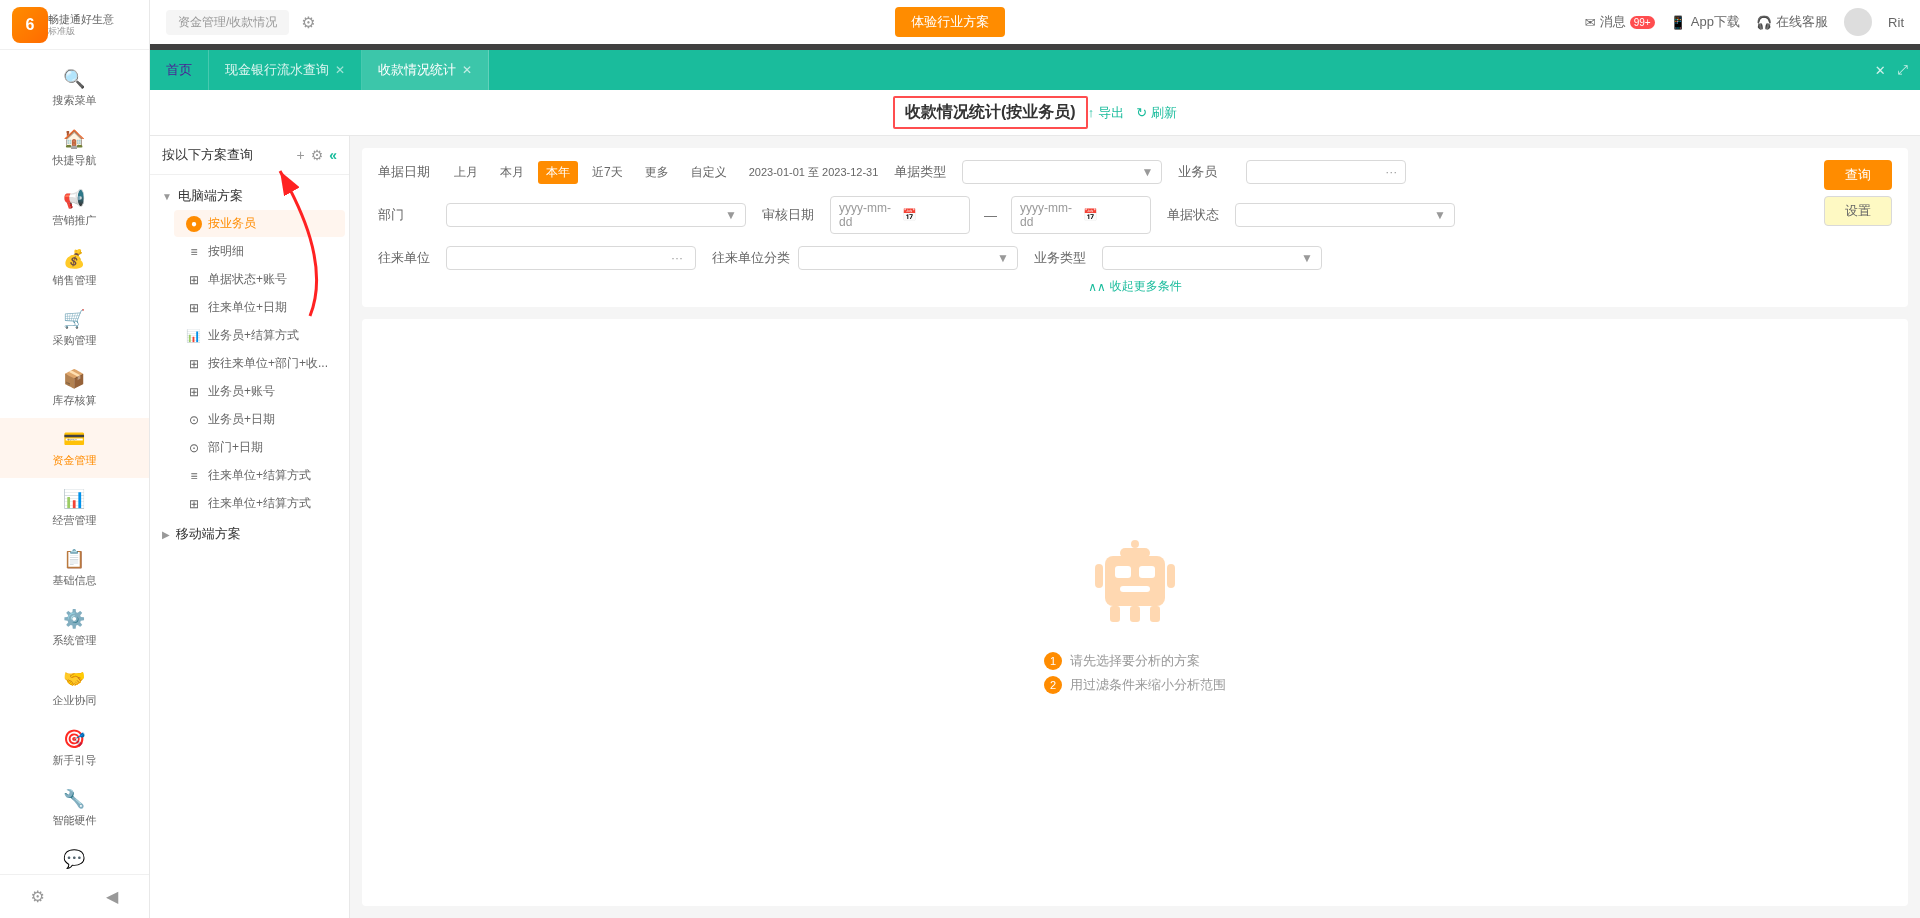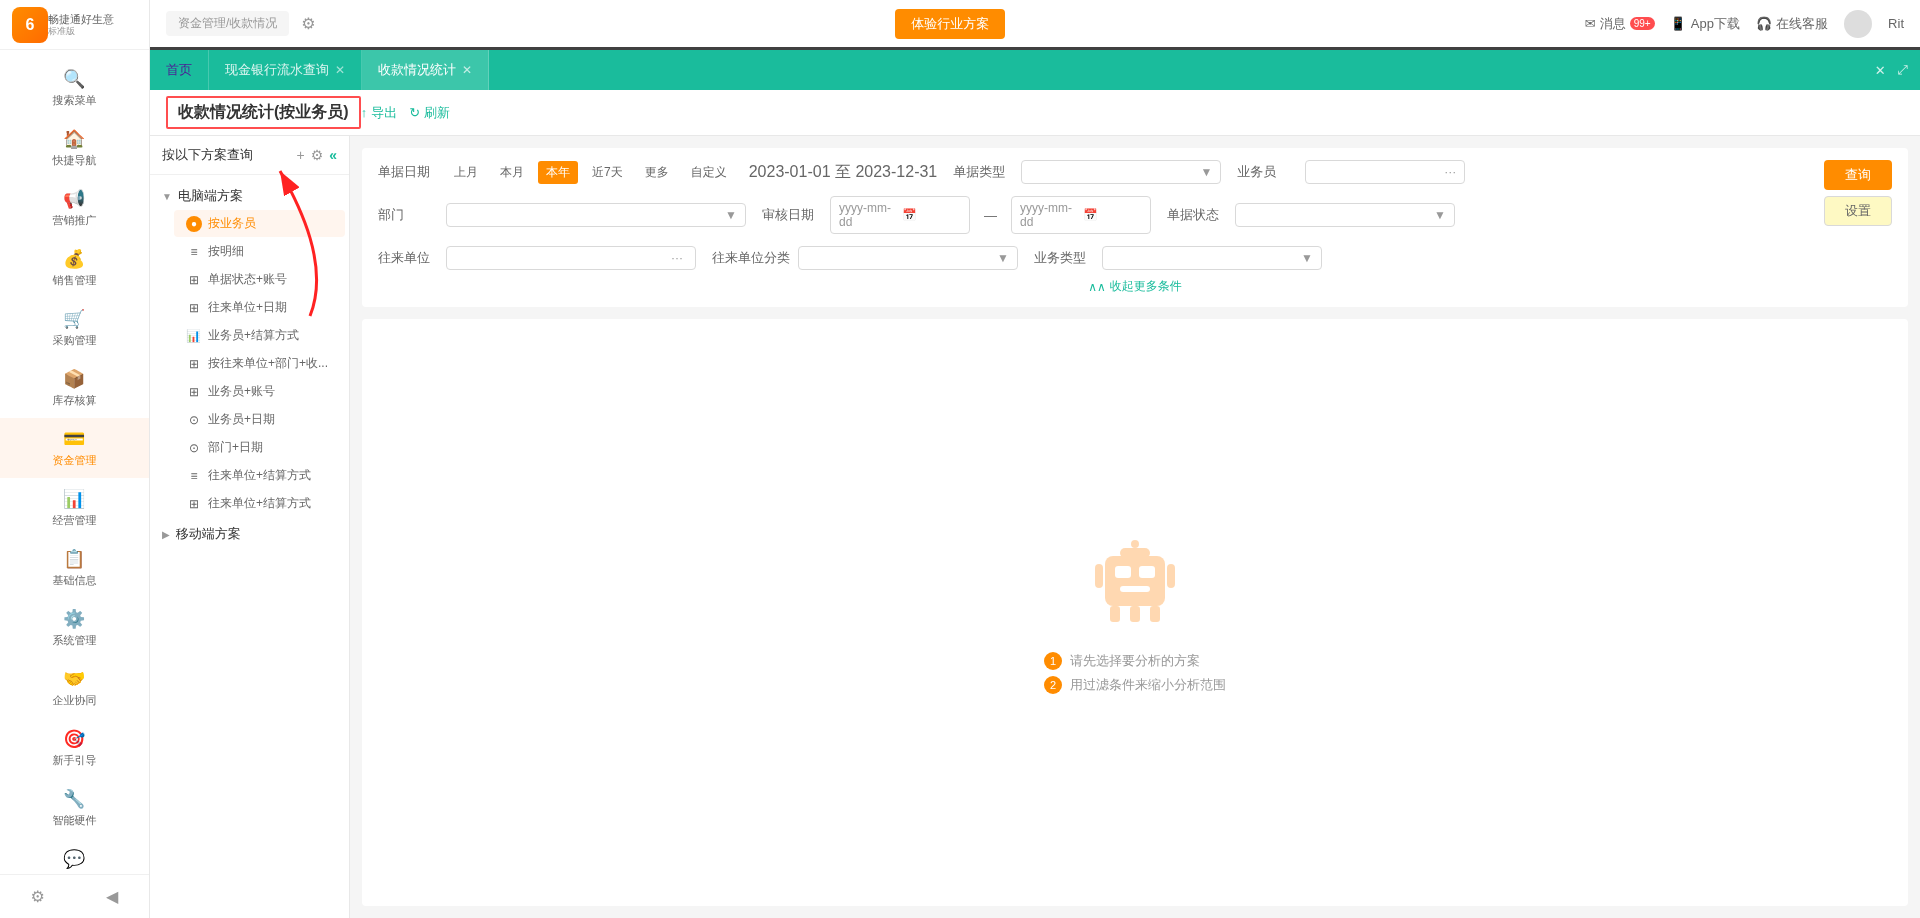--- a/index.html
+++ b/index.html
@@ -16,41 +16,41 @@
     .nav-item.active { color: #ff8c00; background: #fff5ee; }
     .nav-item .nav-icon { font-size: 18px; margin-bottom: 3px; }
     .nav-item .nav-label { font-size: 11px; }
     .sidebar-footer { padding: 12px 0; border-top: 1px solid #f0f0f0; display: flex; justify-content: space-around; }
     .sidebar-footer-btn { color: #999; font-size: 16px; cursor: pointer; }
 
     
     .main { flex: 1; display: flex; flex-direction: column; height: 918px; }
 
     
-    .top-header { height: 50px; background: #fff; display: flex; align-items: center; padding: 0 16px; border-bottom: 3px solid #404040; justify-content: space-between; }
+    .top-header { height: 50px; background: #fff; display: flex; align-items: center; padding: 0 16px; border-bottom: 6px solid #404040; justify-content: space-between; }
     .top-header-left { display: flex; align-items: center; gap: 12px; }
     .breadcrumb-text { color: #999; font-size: 12px; background: #f5f5f5; padding: 4px 12px; border-radius: 4px; }
     .header-gear { color: #999; font-size: 16px; cursor: pointer; }
     .trial-btn { background: #ff8c00; color: white; border: none; padding: 6px 16px; border-radius: 4px; cursor: pointer; font-size: 13px; }
     .top-header-right { display: flex; align-items: center; gap: 16px; color: #666; font-size: 13px; }
     .msg-badge { position: relative; display: inline-flex; align-items: center; gap: 4px; cursor: pointer; }
     .badge { background: #ff4d4f; color: white; font-size: 10px; padding: 1px 4px; border-radius: 8px; }
     .header-btn { display: flex; align-items: center; gap: 4px; cursor: pointer; color: #666; }
     .user-avatar { width: 28px; height: 28px; background: #ddd; border-radius: 50%; }
 
     
     .tab-bar { height: 40px; background: #1abc9c; display: flex; align-items: stretch; padding: 0; }
     .tab-item { display: flex; align-items: center; padding: 0 16px; color: rgba(255,255,255,0.85); cursor: pointer; font-size: 13px; gap: 6px; border-right: 1px solid rgba(255,255,255,0.2); }
     .tab-item.home { color: #4c1d95; }
     .tab-item.active { background: rgba(255,255,255,0.15); color: white; }
     .tab-close { font-size: 12px; opacity: 0.7; }
     .tab-bar-right { margin-left: auto; display: flex; align-items: center; padding: 0 12px; gap: 12px; color: rgba(255,255,255,0.8); }
 
     
-    .page-header { height: 46px; background: #fff; display: flex; align-items: center; padding: 0 16px; border-bottom: 1px solid #e8e8e8; justify-content: flex-start; }
+    .page-header { height: 46px; background: #fff; display: flex; align-items: center; padding: 0 16px; border-bottom: 1px solid #e8e8e8; justify-content: center; }
     .page-title-box { border: 2px solid #ff4d4f; padding: 4px 10px; border-radius: 2px; }
     .page-title { font-size: 16px; font-weight: bold; color: #333; }
     .page-header-actions { display: flex; align-items: center; gap: 12px; }
     .action-btn { display: flex; align-items: center; gap: 4px; color: #1abc9c; cursor: pointer; font-size: 13px; }
 
     
     .content-area { flex: 1; display: flex; overflow: hidden; }
 
     
     .left-panel { width: 200px; background: #fff; border-right: 1px solid #e8e8e8; display: flex; flex-direction: column; flex-shrink: 0; }
@@ -73,21 +73,21 @@
 
     
     .filter-area { background: #fff; border-radius: 4px; padding: 12px 16px; }
     .filter-row { display: flex; align-items: center; gap: 16px; margin-bottom: 12px; flex-wrap: wrap; }
     .filter-row:last-child { margin-bottom: 0; }
     .filter-item { display: flex; align-items: center; gap: 8px; }
     .filter-label { color: #666; font-size: 13px; white-space: nowrap; min-width: 60px; }
     .date-tabs { display: flex; gap: 6px; }
     .date-tab { padding: 3px 8px; font-size: 12px; color: #666; cursor: pointer; border-radius: 3px; }
     .date-tab.active { background: #ff8c00; color: white; }
-    .date-range { color: #666; font-size: 16px; margin-left: 6px; }
+    .date-range { color: #666; font-size: 11px; margin-left: 6px; }
     .filter-select { display: flex; align-items: center; border: 1px solid #d9d9d9; border-radius: 4px; padding: 4px 8px; min-width: 200px; justify-content: space-between; background: white; cursor: pointer; }
     .filter-select-sm { min-width: 160px; }
     .filter-select span { color: #999; font-size: 12px; }
     .chevron { color: #999; font-size: 10px; }
     .date-input { display: flex; align-items: center; border: 1px solid #d9d9d9; border-radius: 4px; padding: 4px 8px; min-width: 140px; background: white; cursor: pointer; }
     .date-input span { color: #999; font-size: 12px; flex: 1; }
     .date-icon { color: #999; margin-left: 4px; }
     .date-dash { color: #666; padding: 0 6px; }
     .more-dots { color: #999; margin: 0 4px; cursor: pointer; }
     .collapse-btn { display: flex; align-items: center; justify-content: center; color: #1abc9c; cursor: pointer; font-size: 12px; gap: 4px; margin-top: 8px; }

